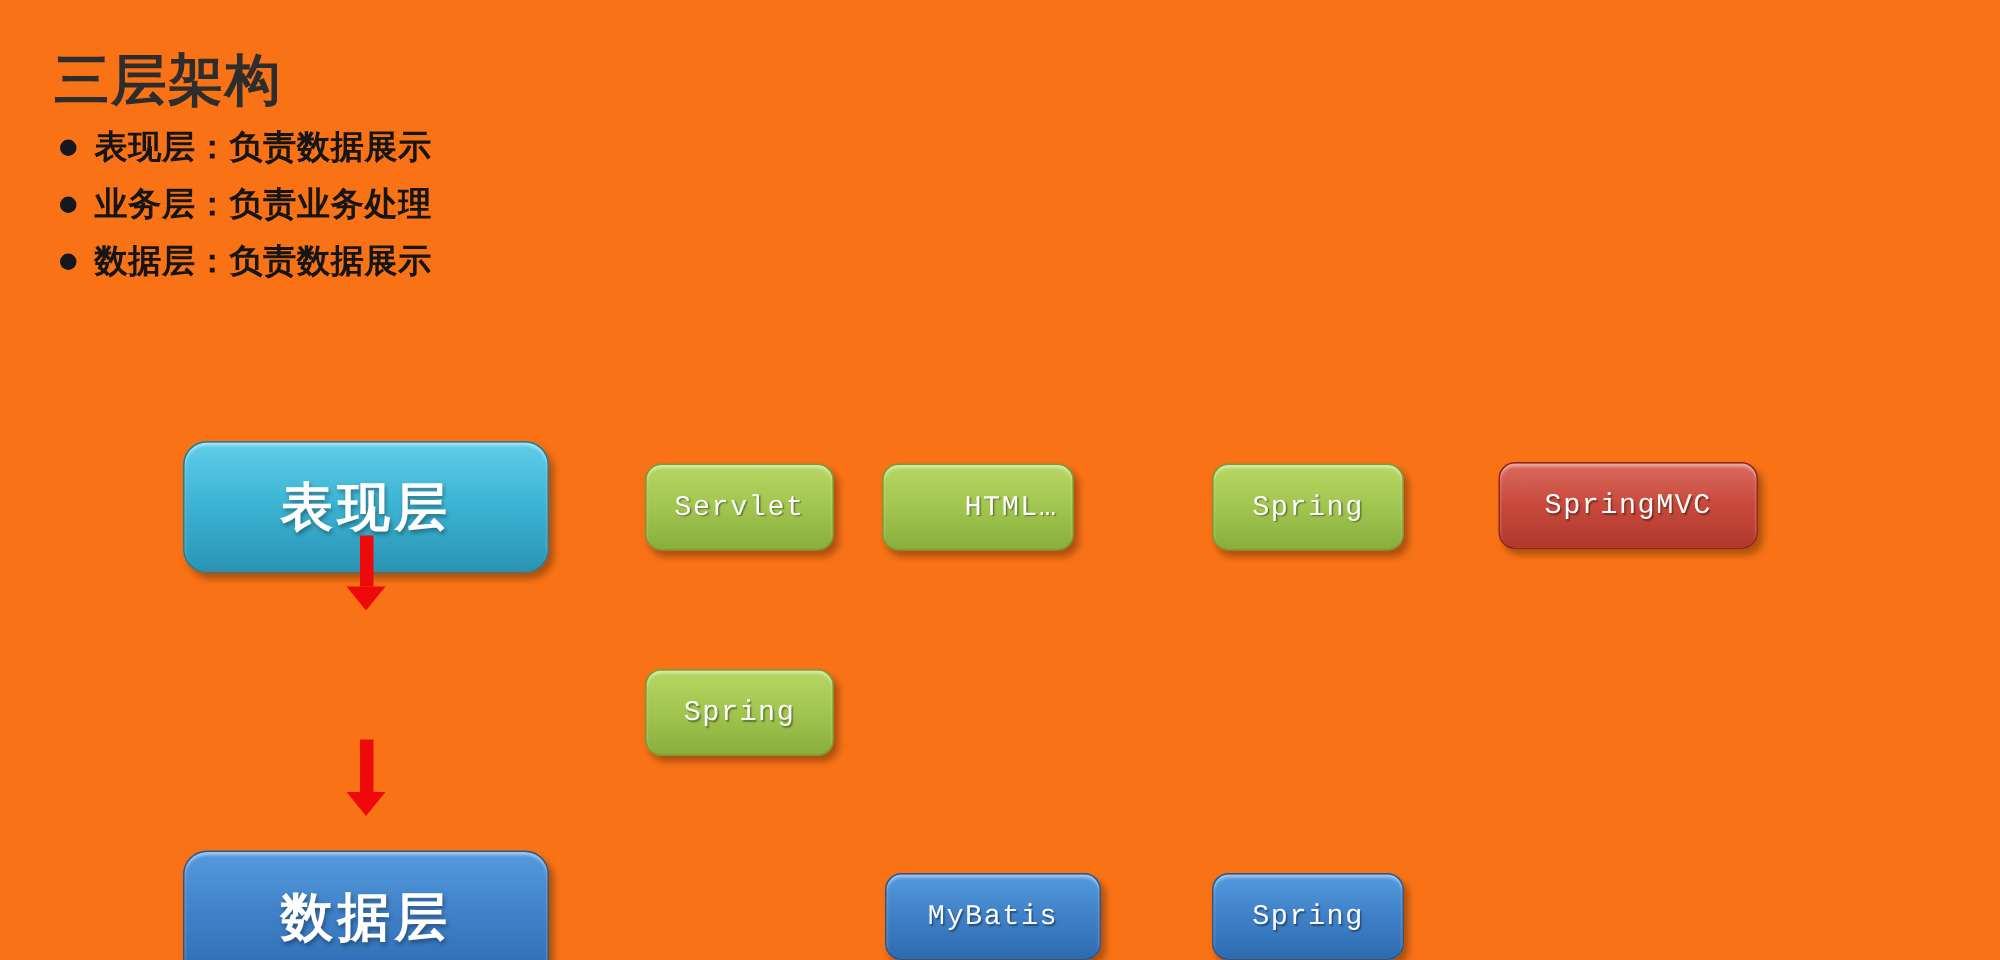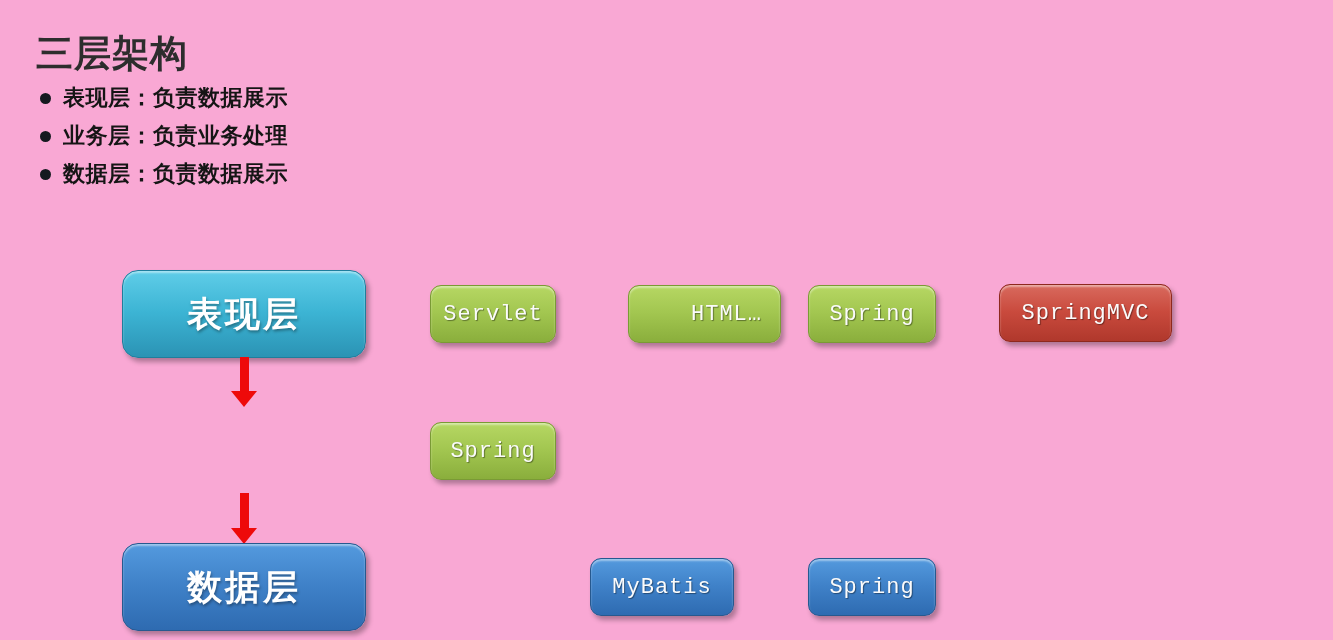--- a/index.html
+++ b/index.html
@@ -3,21 +3,21 @@
 <meta charset="utf-8">
 <style>
   * { box-sizing: border-box; }
   html, body { margin: 0; padding: 0; }
   body {
     width: 1333px; height: 640px;
     background: #ffffff;
     font-family: "Liberation Sans", "DejaVu Sans", sans-serif;
     overflow: hidden;
   }
-  .stage { position: relative; width: 1333px; height: 640px; background: #f9a8d4; }
+  .stage { position: relative; width: 1333px; height: 640px; background: #f97316; }
 
   
   .page-title {
     position: absolute; left: 36px; top: 4px;
     font-size: 37px; font-weight: 900; color: #2d2d2d;
     letter-spacing: 1px;
   }
 
   
   .bullets {
@@ -30,31 +30,32 @@
     background: #15191f; margin-right: 12px; flex: 0 0 auto;
   }
   .bullet-text { font-size: 22px; font-weight: 700; color: #151515; letter-spacing: 0.5px; }
 
   
   .box {
     position: absolute;
     display: flex; align-items: center; justify-content: center;
     border-radius: 11px;
     box-shadow: inset 0 2px 2px rgba(255,255,255,0.45), 3px 4px 5px rgba(0,0,0,0.30);
+    margin-top: 24px;
   }
   .layer-box {
     width: 244px; height: 88px; border-radius: 16px;
     font-size: 35px; font-weight: 900; color: #ffffff;
     letter-spacing: 3px;
     text-shadow: 1px 2px 3px rgba(0,0,0,0.35);
   }
   .item-box {
     height: 58px;
     font-family: "Liberation Mono", "DejaVu Sans Mono", monospace;
-    font-size: 22px; color: #fbfbfb; letter-spacing: 1px;
+    font-size: 19px; color: #fbfbfb; letter-spacing: 1px;
     text-shadow: 1px 1px 1px rgba(0,0,0,0.40);
   }
 
   .cyan {
     background: linear-gradient(180deg, #5fcde8 0%, #3cb4d4 48%, #2b93b4 100%);
     border: 1px solid #1f7e9c;
   }
   .green {
     background: linear-gradient(180deg, #b6d763 0%, #a2c650 48%, #8aae3c 100%);
     border: 1px solid #7a9a35;
@@ -98,21 +99,21 @@
       <span class="bullet-text">业务层：负责业务处理</span>
     </li>
     <li>
       <span class="bullet-dot"></span>
       <span class="bullet-text">数据层：负责数据展示</span>
     </li>
   </ul>
 
   <div class="box layer-box cyan" style="left:122px; top:270px;">表现层</div>
   <div class="box item-box green" style="left:430px; top:285px; width:126px;">Servlet</div>
-  <div class="box item-box green" style="left:628px; top:285px; width:153px;padding-left:44px;">HTML…</div>
+  <div class="box item-box green" style="left:588px; top:285px; width:128px;padding-left:44px;">HTML…</div>
   <div class="box item-box green" style="left:808px; top:285px; width:128px;">Spring</div>
   <div class="box item-box red" style="left:999px; top:284px; width:173px;">SpringMVC</div>
 
   <div class="arrow" style="left:231px; top:357px; height:50px;">
     <div class="shaft"></div>
     <div class="head"></div>
   </div>
 
   <div class="box item-box green" style="left:430px; top:422px; width:126px;">Spring</div>
 

